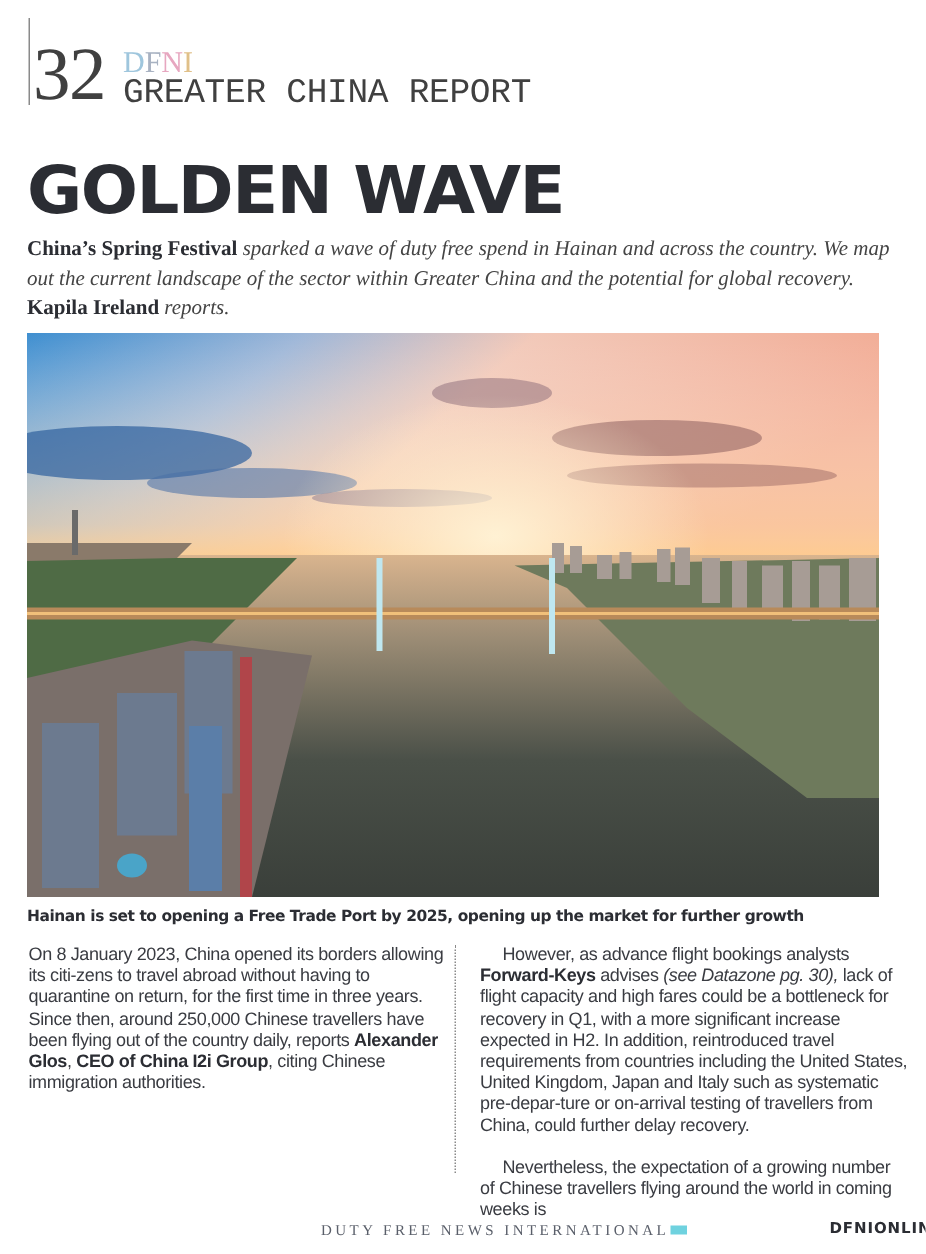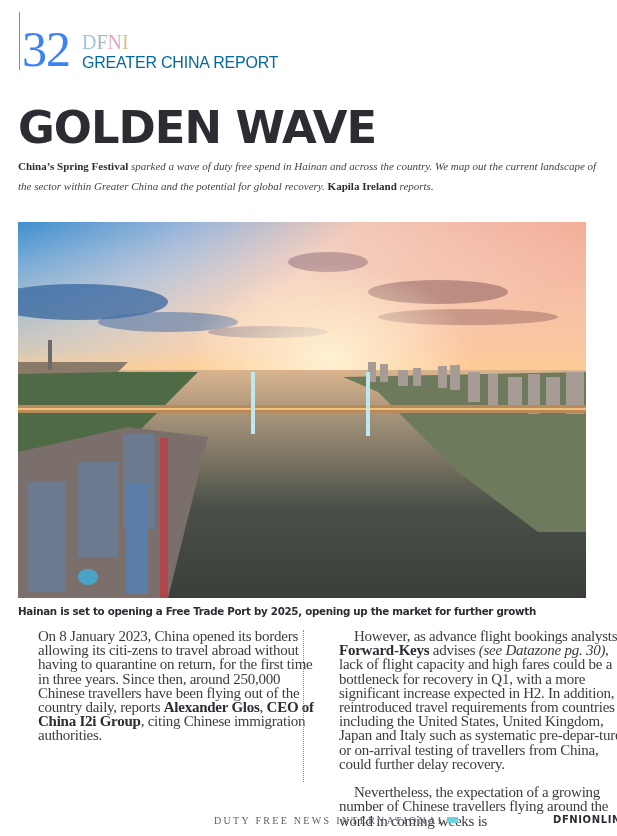--- a/index.html
+++ b/index.html
@@ -1,33 +1,33 @@
 <!DOCTYPE html>
 <html><head>
 <meta charset="utf-8">
 <style>
   html, body { margin: 0; padding: 0; background: #ffffff; }
   body { width: 617px; height: 836px; position: relative; overflow: hidden; font-family: "Liberation Sans", sans-serif; color: #2b2d33; }
 
   .header-rule { position: absolute; left: 19px; top: 12px; width: 1px; height: 58px; background: #8a8a8a; }
-  .page-number { position: absolute; left: 22px; top: 24px; font-family: "Liberation Serif", serif; font-size: 50px; line-height: 50px; color: #3b82f6; letter-spacing: -1px; font-weight: 400; }
+  .page-number { position: absolute; left: 22px; top: 24px; font-family: "Liberation Serif", serif; font-size: 50px; line-height: 50px; color: #404040; letter-spacing: -1px; font-weight: 400; }
   .brand { position: absolute; left: 82px; top: 33px; font-family: "Liberation Serif", serif; font-size: 20px; line-height: 19px; letter-spacing: 0px; }
   .brand span { display: inline-block; }
-  .section-title { position: absolute; left: 82px; top: 53px; font-family: Liberation Sans, sans-serif; font-size: 16px; line-height: 19px; color: #0369a1; letter-spacing: -0.2px; }
+  .section-title { position: absolute; left: 82px; top: 53px; font-family: Liberation Mono, monospace; font-size: 23px; line-height: 19px; color: #404040; letter-spacing: -0.2px; }
 
   .headline { position: absolute; left: 18px; top: 103px; font-family: "DejaVu Sans", sans-serif; font-weight: 700; font-size: 44px; line-height: 50px; color: #2b2d33; letter-spacing: -1px; transform: scaleX(1.02); transform-origin: left; }
 
-  .standfirst { position: absolute; left: 18px; top: 157px; width: 585px; font-family: "Liberation Serif", serif; font-size: 11px; line-height: 19.5px; color: #2b2d33; }
+  .standfirst { position: absolute; left: 18px; top: 157px; width: 585px; font-family: "Liberation Serif", serif; font-size: 14px; line-height: 19.5px; color: #2b2d33; }
   .standfirst b { font-weight: 700; font-style: normal; }
   .standfirst i { font-style: italic; color: #444; }
 
   .hero { position: absolute; left: 18px; top: 222px; width: 568px; height: 376px; overflow: hidden; }
   .caption { position: absolute; left: 18px; top: 604px; font-family: "DejaVu Sans", sans-serif; font-weight: 700; font-size: 10.3px; line-height: 14px; color: #2b2d33; letter-spacing: -0.3px; }
 
-  .col { position: absolute; top: 629px; font-family: Liberation Serif, serif; font-size: 15px; line-height: 14.2px; color: #3a3c42; letter-spacing: -0.25px; margin-left: 19px; }
+  .col { position: absolute; top: 629px; font-family: Liberation Sans, sans-serif; font-size: 12px; line-height: 14.2px; color: #3a3c42; letter-spacing: -0.25px; }
   .col p { margin: 0; }
   .col b { font-weight: 700; color: #2b2d33; }
   .col-left { left: 19px; width: 280px; }
   .col-right { left: 320px; width: 285px; }
   .para-gap { height: 14.2px; }
   .indent { text-indent: 15px; }
 
   .col-divider { position: absolute; left: 303px; top: 630px; height: 152px; border-left: 1px dotted #8a8a8a; }
 
   .footer-left { position: absolute; left: 214px; top: 815px; font-family: "Liberation Serif", serif; font-size: 10px; letter-spacing: 2.3px; color: #5a5f6a; }

